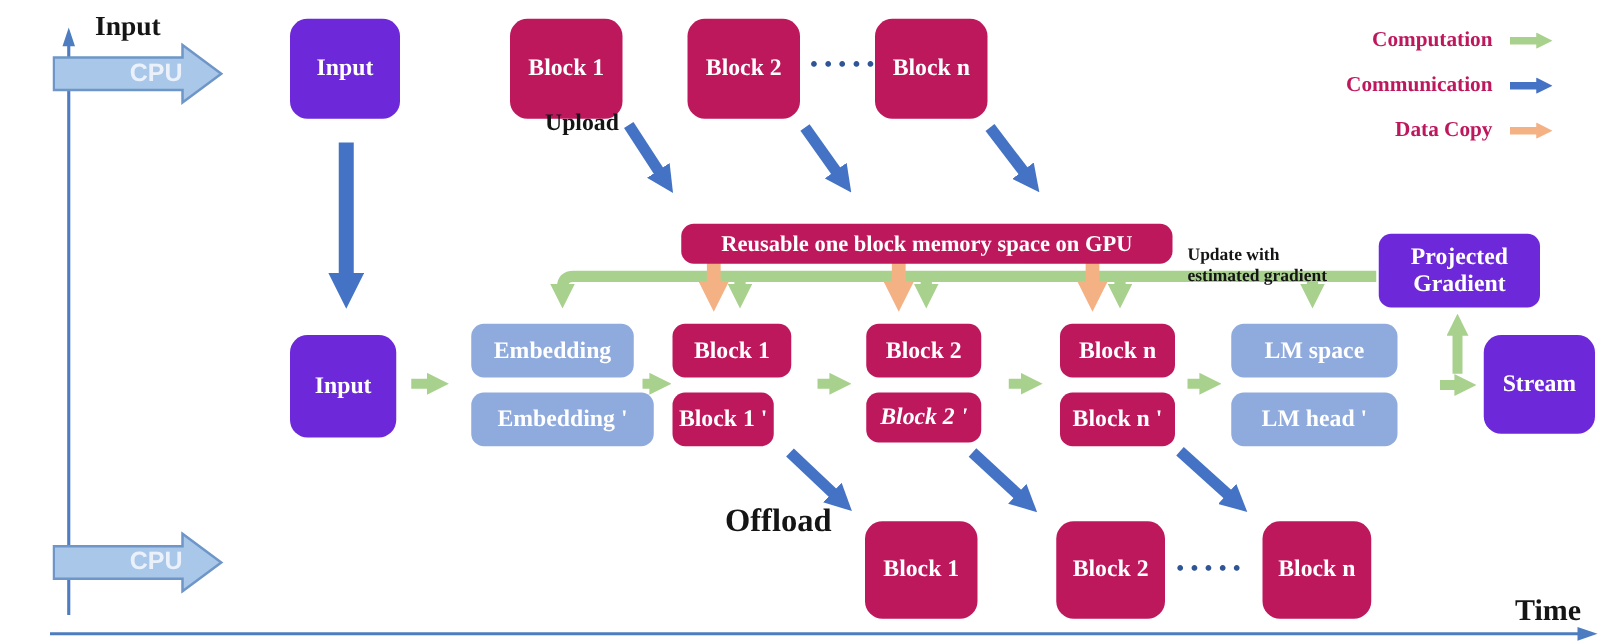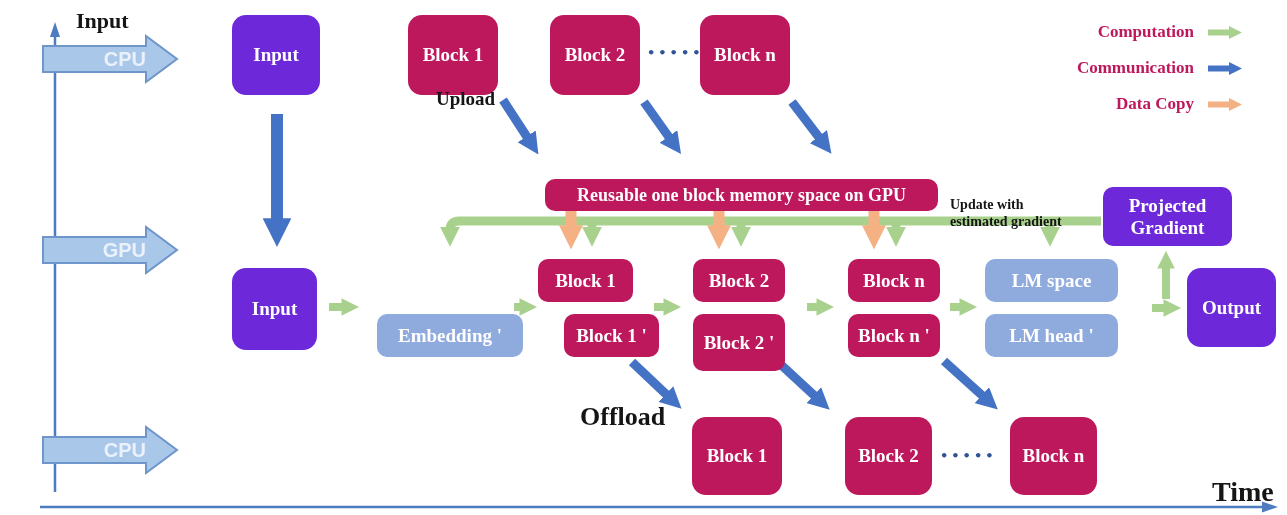--- a/index.html
+++ b/index.html
@@ -76,33 +76,27 @@
     <line x1="329" y1="307" x2="345" y2="307" stroke="#A9D18E" stroke-width="8" marker-end="url(#mGreen)"></line>
     <line x1="514" y1="307" x2="523" y2="307" stroke="#A9D18E" stroke-width="8" marker-end="url(#mGreen)"></line>
     <line x1="654" y1="307" x2="667" y2="307" stroke="#A9D18E" stroke-width="8" marker-end="url(#mGreen)"></line>
     <line x1="807" y1="307" x2="820" y2="307" stroke="#A9D18E" stroke-width="8" marker-end="url(#mGreen)"></line>
     <line x1="950" y1="307" x2="963" y2="307" stroke="#A9D18E" stroke-width="8" marker-end="url(#mGreen)"></line>
     <line x1="1152" y1="308" x2="1167" y2="308" stroke="#A9D18E" stroke-width="8" marker-end="url(#mGreen)"></line>
     <line x1="1166" y1="299" x2="1166" y2="265" stroke="#A9D18E" stroke-width="8" marker-end="url(#mGreen)"></line>
   </svg>
 
   <div class="lbl" style="left:76px;top:8px;font-size:22px;">Input</div>
-  <div class="lbl" style="left:1212px;top:476px;font-size:28px;">Time</div>
+  <div class="lbl" style="left:1212px;top:476px;font-size:24px;">Time</div>
 
   <div class="sarrow" style="left:42px;top:34px;">
     <svg width="137" height="50" viewBox="0 0 137 50">
       <polygon points="1,12 104,12 104,2 135,25 104,48 104,38 1,38" fill="#A9C7E9" stroke="#6E96C8" stroke-width="2"></polygon>
     </svg>
     <span class="sarrow-label">CPU</span>
-  </div>
-  <div class="sarrow" style="left:42px;top:225px;">
-    <svg width="137" height="50" viewBox="0 0 137 50">
-      <polygon points="1,12 104,12 104,2 135,25 104,48 104,38 1,38" fill="#A9C7E9" stroke="#6E96C8" stroke-width="2"></polygon>
-    </svg>
-    <span class="sarrow-label">GPU</span>
   </div>
   <div class="sarrow" style="left:42px;top:425px;">
     <svg width="137" height="50" viewBox="0 0 137 50">
       <polygon points="1,12 104,12 104,2 135,25 104,48 104,38 1,38" fill="#A9C7E9" stroke="#6E96C8" stroke-width="2"></polygon>
     </svg>
     <span class="sarrow-label">CPU</span>
   </div>
 
   <div class="legend">
     <div class="legend-row">
@@ -133,31 +127,32 @@
   <div class="lbl" style="left:436px;top:88px;font-size:19px;">Upload</div>
 
   <div class="box orange r10 bar" style="left:545px;top:158px;width:393px;height:32px;">Reusable one block memory space on GPU</div>
 
   <div class="update-note">
     <span style="display:block;">Update with</span>
     <span style="display:block;">estimated gradient</span>
   </div>
 
   <div class="box green r14" style="left:232px;top:268px;width:85px;height:82px;">Input</div>
+  <div class="box blue r10" style="left:377px;top:259px;width:130px;height:43px;">Embedding</div>
   <div class="box blue r10" style="left:377px;top:314px;width:146px;height:43px;">Embedding '</div>
   <div class="box orange r10" style="left:538px;top:259px;width:95px;height:43px;">Block 1</div>
-  <div class="box orange r10" style="left:564px;top:314px;width:95px;height:43px;">Block 1 '</div>
+  <div class="box orange r10" style="left:538px;top:314px;width:81px;height:43px;">Block 1 '</div>
   <div class="box orange r10" style="left:693px;top:259px;width:92px;height:43px;">Block 2</div>
-  <div class="box orange r10" style="left:693px;top:314px;width:92px;height:57px;">Block 2 '</div>
+  <div class="box orange r10" style="left:693px;top:314px;width:92px;height:40px;font-style:italic;">Block 2 '</div>
   <div class="box orange r10" style="left:848px;top:259px;width:92px;height:43px;">Block n</div>
   <div class="box orange r10" style="left:848px;top:314px;width:92px;height:43px;">Block n '</div>
   <div class="box blue r10" style="left:985px;top:259px;width:133px;height:43px;">LM space</div>
   <div class="box green r10" style="left:1103px;top:187px;width:129px;height:59px;padding:0 14px;box-sizing:border-box;">Projected Gradient</div>
   <div class="box blue r10" style="left:985px;top:314px;width:133px;height:43px;">LM head '</div>
-  <div class="box green r14" style="left:1187px;top:268px;width:89px;height:79px;">Output</div>
+  <div class="box green r14" style="left:1187px;top:268px;width:89px;height:79px;">Stream</div>
 
   <div class="lbl" style="left:580px;top:402px;font-size:26px;">Offload</div>
   <div class="box orange r14" style="left:692px;top:417px;width:90px;height:78px;">Block 1</div>
   <div class="box orange r14" style="left:845px;top:417px;width:87px;height:78px;">Block 2</div>
   <div class="dots" style="left:940px;top:448px;width:52px;">•••••</div>
   <div class="box orange r14" style="left:1010px;top:417px;width:87px;height:78px;">Block n</div>
 
 </div>
 
 </body></html>

